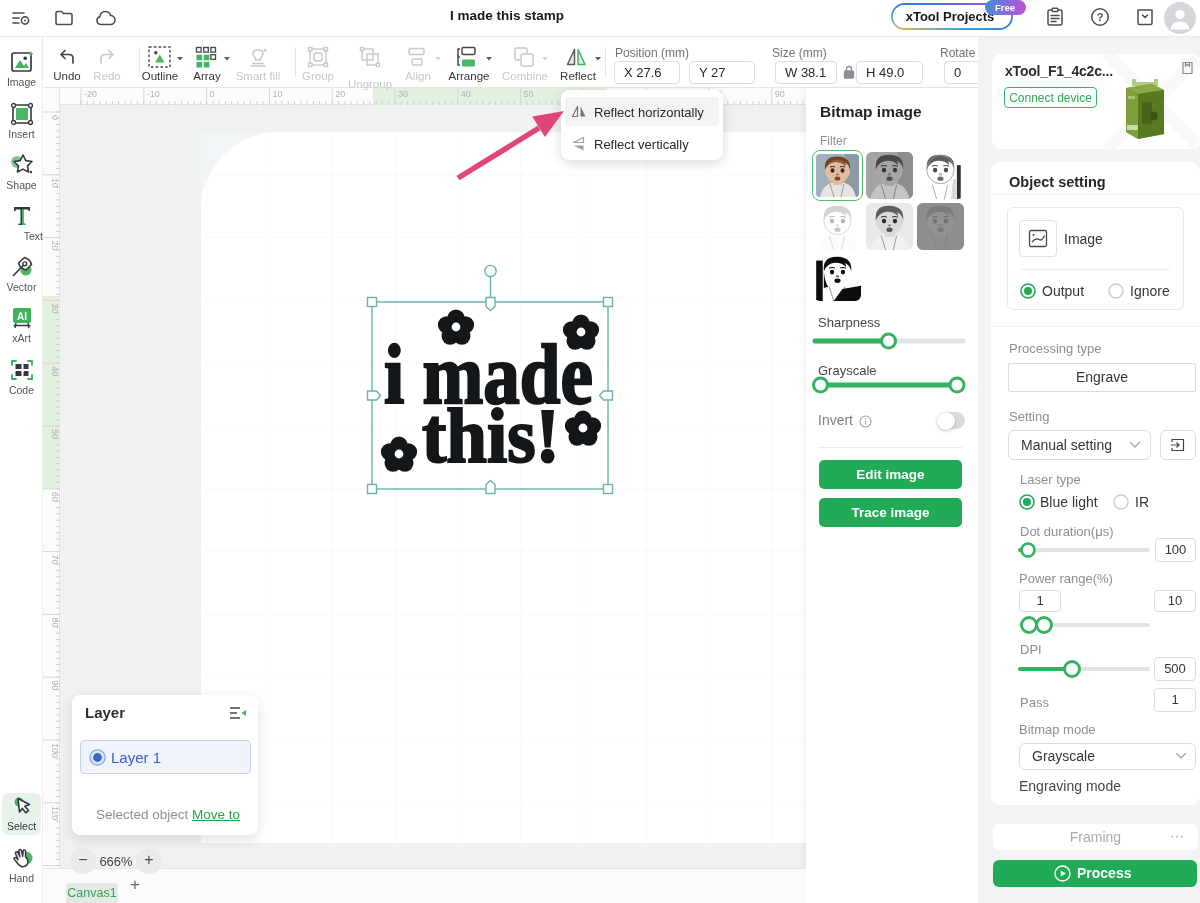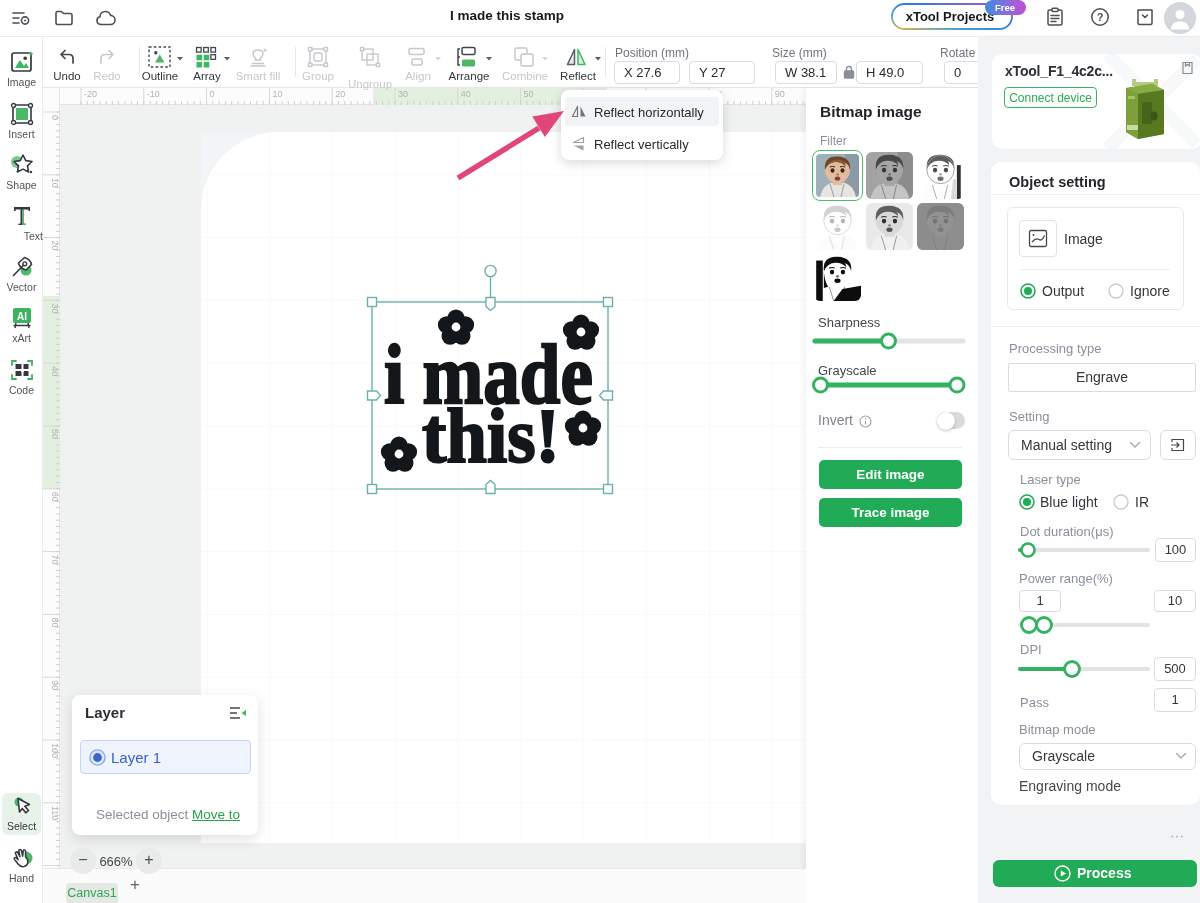--- a/index.html
+++ b/index.html
@@ -896,20 +896,21 @@
       </svg>
 <div class="abs" style="left:176px;top:620px;width:42px;height:24px;border:1px solid #d9dce0;border-radius:4px;background:#fff;font-size:13px;color:#33363b;text-align:center;line-height:22px;">500</div>
 <div class="abs" style="left:42px;top:658px;font-size:13px;color:#8a9099;">Pass</div>
 <div class="abs" style="left:176px;top:651px;width:42px;height:24px;border:1px solid #d9dce0;border-radius:4px;background:#fff;font-size:13px;color:#33363b;text-align:center;line-height:22px;">1</div>
 <div class="abs" style="left:41px;top:685px;font-size:13px;color:#8a9099;">Bitmap mode</div>
 <div class="abs" style="left:41px;top:706px;width:177px;height:27px;border:1px solid #d9dce0;border-radius:6px;background:#fff;font-size:14px;color:#33363b;line-height:25px;padding-left:12px;">Grayscale</div>
 <svg class="abs" style="left:198px;top:716px;" width="12" height="8">
         <path d="M0 0 l5 5 5 -5" stroke="#a7acb3" stroke-width="1.5" fill="none"></path>
       </svg>
 <div class="abs" style="left:41px;top:741px;font-size:14px;color:#43474d;">Engraving mode</div>
+<div class="abs" style="left:15px;top:787px;width:205px;height:26px;background:#fff;border-radius:6px;color:#a7acb3;font-size:14px;text-align:center;line-height:26px;">Framing</div>
 <div class="abs" style="left:192px;top:787px;width:20px;height:26px;color:#a7acb3;font-size:14px;letter-spacing:1px;line-height:24px;">⋯</div>
 <div class="abs" style="left:15px;top:823px;width:204px;height:27px;background:#21ab57;border-radius:6px;">
 <svg class="abs" style="left:61px;top:5px;" width="17" height="17">
           <circle cx="8.5" cy="8.5" r="7.5" fill="none" stroke="#fff" stroke-width="1.4"></circle>
           <path d="M6.8 5.5 L12 8.5 L6.8 11.5 Z" fill="#fff"></path>
         </svg>
 <div class="abs" style="left:84px;top:5px;font-size:14px;color:#fff;font-weight:bold;">Process</div>
 </div>
     </div>
 

